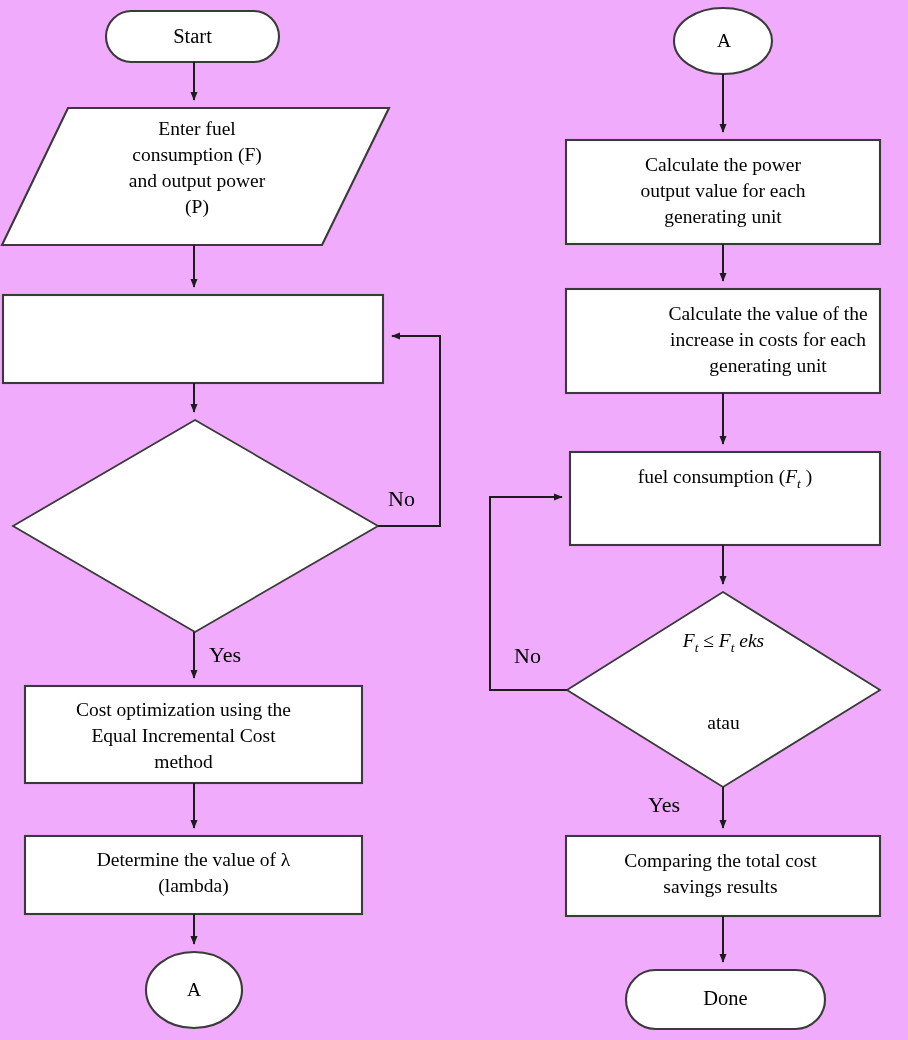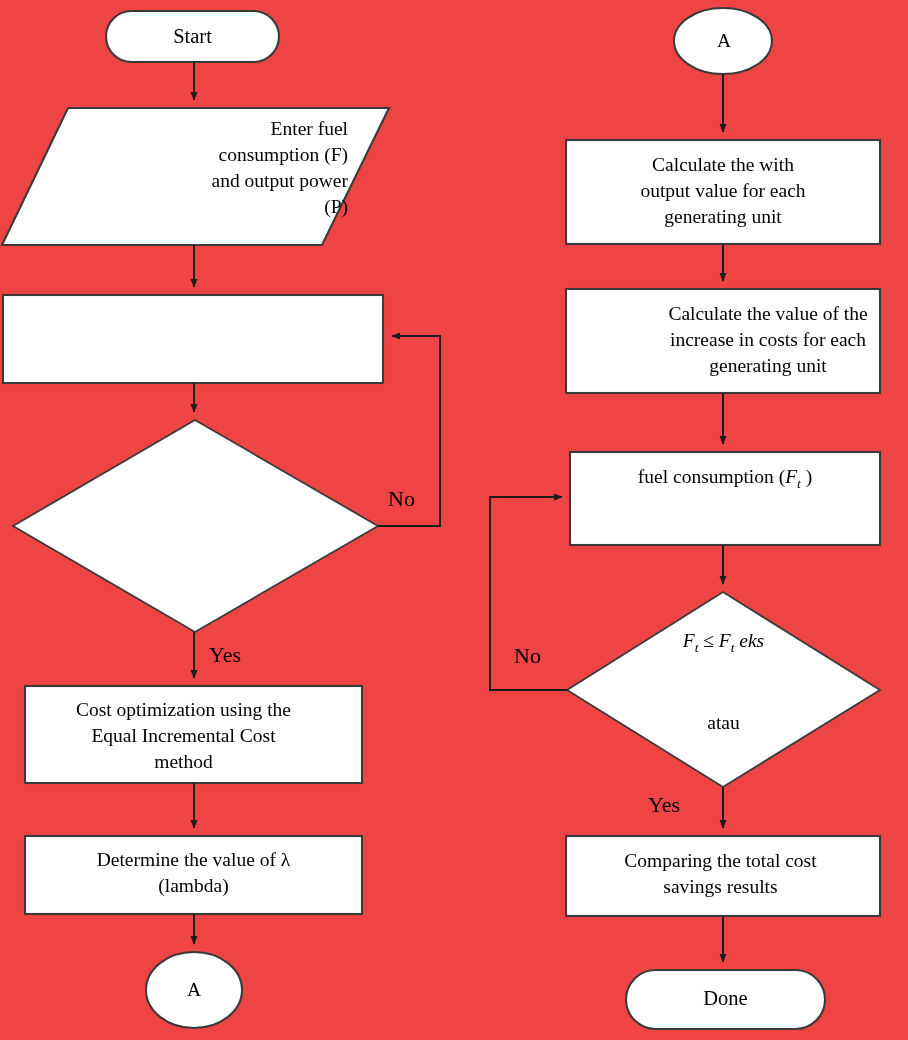--- a/index.html
+++ b/index.html
@@ -10,21 +10,21 @@
   body {
     width: 908px;
     height: 1040px;
     font-family: "Liberation Serif", "DejaVu Serif", serif;
     overflow: hidden;
   }
   #flow-root {
     position: relative;
     width: 908px;
     height: 1040px;
-    background: #ef4444;
+    background: #f0abfc;
   }
   svg.flow-canvas {
     position: absolute;
     left: 0;
     top: 0;
     width: 908px;
     height: 1040px;
     display: block;
   }
   .shape-outline {
@@ -138,21 +138,21 @@
 
     <path class="connector" d="M567,690 L490,690 L490,497 L562,497" marker-end="url(#arrow)"></path>
 
     <line class="connector" x1="723" y1="787" x2="723" y2="828" marker-end="url(#arrow)"></line>
 
     <line class="connector" x1="723" y1="916" x2="723" y2="962" marker-end="url(#arrow)"></line>
   </svg>
 
   <div class="node-text t20" style="left:106px; top:23px; width:173px;">Start</div>
 
-  <div class="node-text t19 clip-box" style="left:68px; top:116px; width:280px; height:126px;text-align:right;">
+  <div class="node-text t19 clip-box" style="left:57px; top:116px; width:280px; height:126px;">
     <div>Enter fuel</div>
     <div>consumption (F)</div>
     <div>and output power</div>
     <div>(P)</div>
   </div>
 
 
 
   <div class="edge-label" style="left:388px; top:486px;">No</div>
 
@@ -167,21 +167,21 @@
   <div class="node-text t19 clip-box" style="left:25px; top:847px; width:337px; height:58px;">
     <div>Determine the value of λ</div>
     <div>(lambda)</div>
   </div>
 
   <div class="node-text t19" style="left:146px; top:977px; width:96px;">A</div>
 
   <div class="node-text t19" style="left:675px; top:28px; width:98px;">A</div>
 
   <div class="node-text t19 clip-box" style="left:566px; top:152px; width:314px; height:88px;">
-    <div>Calculate the with</div>
+    <div>Calculate the power</div>
     <div>output value for each</div>
     <div>generating unit</div>
   </div>
 
   <div class="node-text t19 clip-box" style="left:566px; top:301px; width:314px; height:88px;margin-left:45px;">
     <div>Calculate the value of the</div>
     <div>increase in costs for each</div>
     <div>generating unit</div>
   </div>
 

